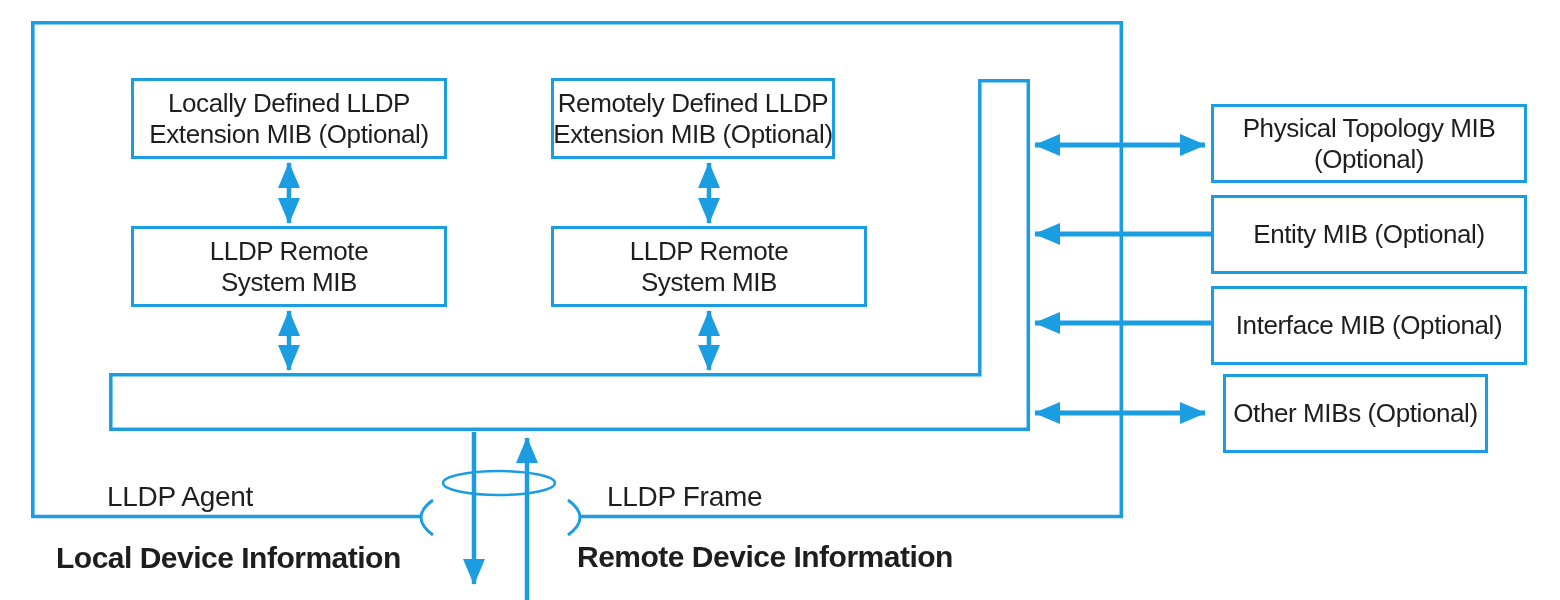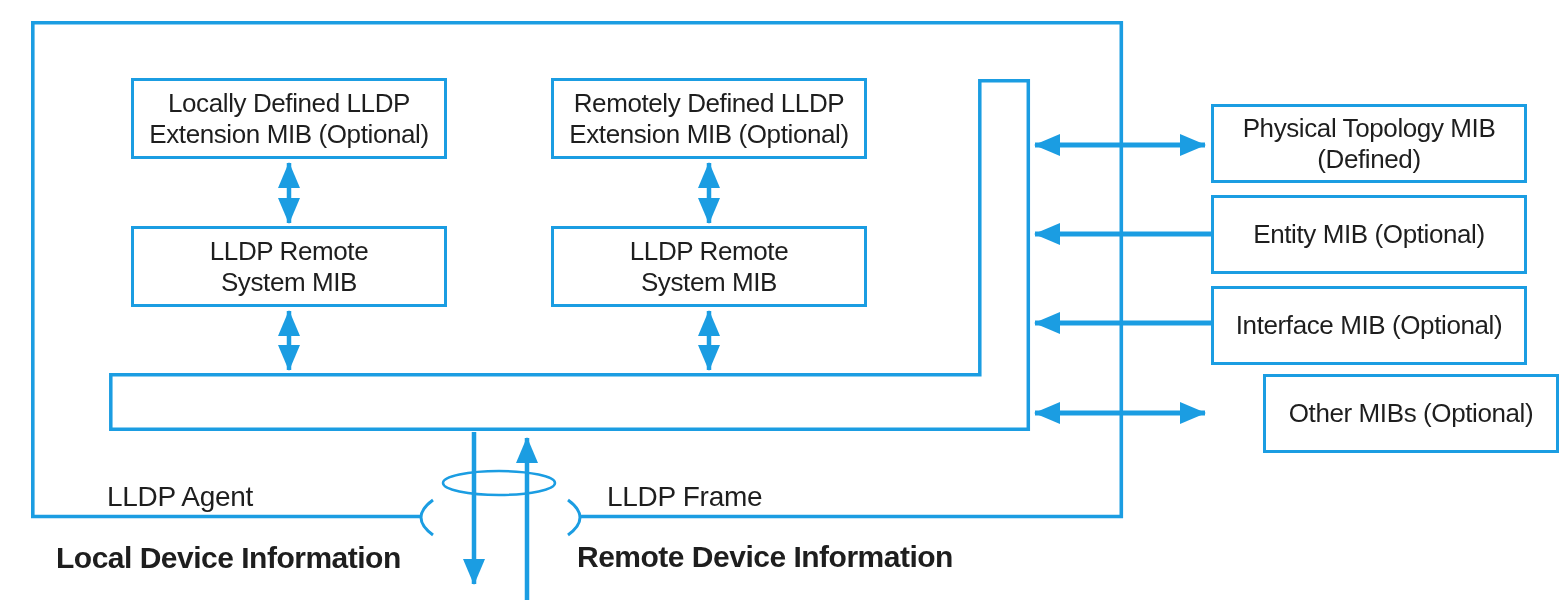--- a/index.html
+++ b/index.html
@@ -7,27 +7,27 @@
     position:relative;width:1560px;height:600px;background:#FFFFFF;overflow:hidden;
     font-family:"Liberation Sans", sans-serif;color:#1E1E1E;border-radius:7px;
   }
   .lines{position:absolute;left:0;top:0;}
   .dbox{
     position:absolute;box-sizing:border-box;border:3px solid #1B9DE2;background:#fff;
     display:flex;flex-direction:column;align-items:center;justify-content:center;
     text-align:center;font-size:26px;line-height:31px;letter-spacing:-0.4px;white-space:nowrap;
   }
   .b1{left:131px;top:78px;width:316px;height:81px;}
-  .b2{left:551px;top:78px;width:316px;height:81px;}
+  .b2{left:551px;top:78px;width:284px;height:81px;}
   .b3{left:131px;top:226px;width:316px;height:81px;}
   .b4{left:551px;top:226px;width:316px;height:81px;}
   .b5{left:1211px;top:104px;width:316px;height:79px;}
   .b6{left:1211px;top:195px;width:316px;height:79px;}
   .b7{left:1211px;top:286px;width:316px;height:79px;text-align:center;}
-  .b8{left:1263px;top:374px;width:296px;height:79px;}
+  .b8{left:1223px;top:374px;width:265px;height:79px;}
   .lbl{position:absolute;font-size:28px;letter-spacing:-0.3px;line-height:32px;margin-top:24px;}
   .lbl-agent{left:107px;top:457px;}
   .lbl-frame{left:607px;top:457px;}
   .big{position:absolute;font-size:30px;font-weight:bold;letter-spacing:-0.5px;line-height:36px;}
   .big-local{left:56px;top:540px;}
   .big-remote{left:577px;top:539px;}
 </style>
 </head>
 <body>
 
@@ -75,21 +75,21 @@
     <span>LLDP Remote</span>
     <span>System MIB</span>
   </div>
   <div class="dbox b4">
     <span>LLDP Remote</span>
     <span>System MIB</span>
   </div>
 
   <div class="dbox b5">
     <span>Physical Topology MIB</span>
-    <span>(Defined)</span>
+    <span>(Optional)</span>
   </div>
   <div class="dbox b6">
     <span>Entity MIB (Optional)</span>
   </div>
   <div class="dbox b7">
     <span>Interface MIB (Optional)</span>
   </div>
   <div class="dbox b8">
     <span>Other MIBs (Optional)</span>
   </div>

